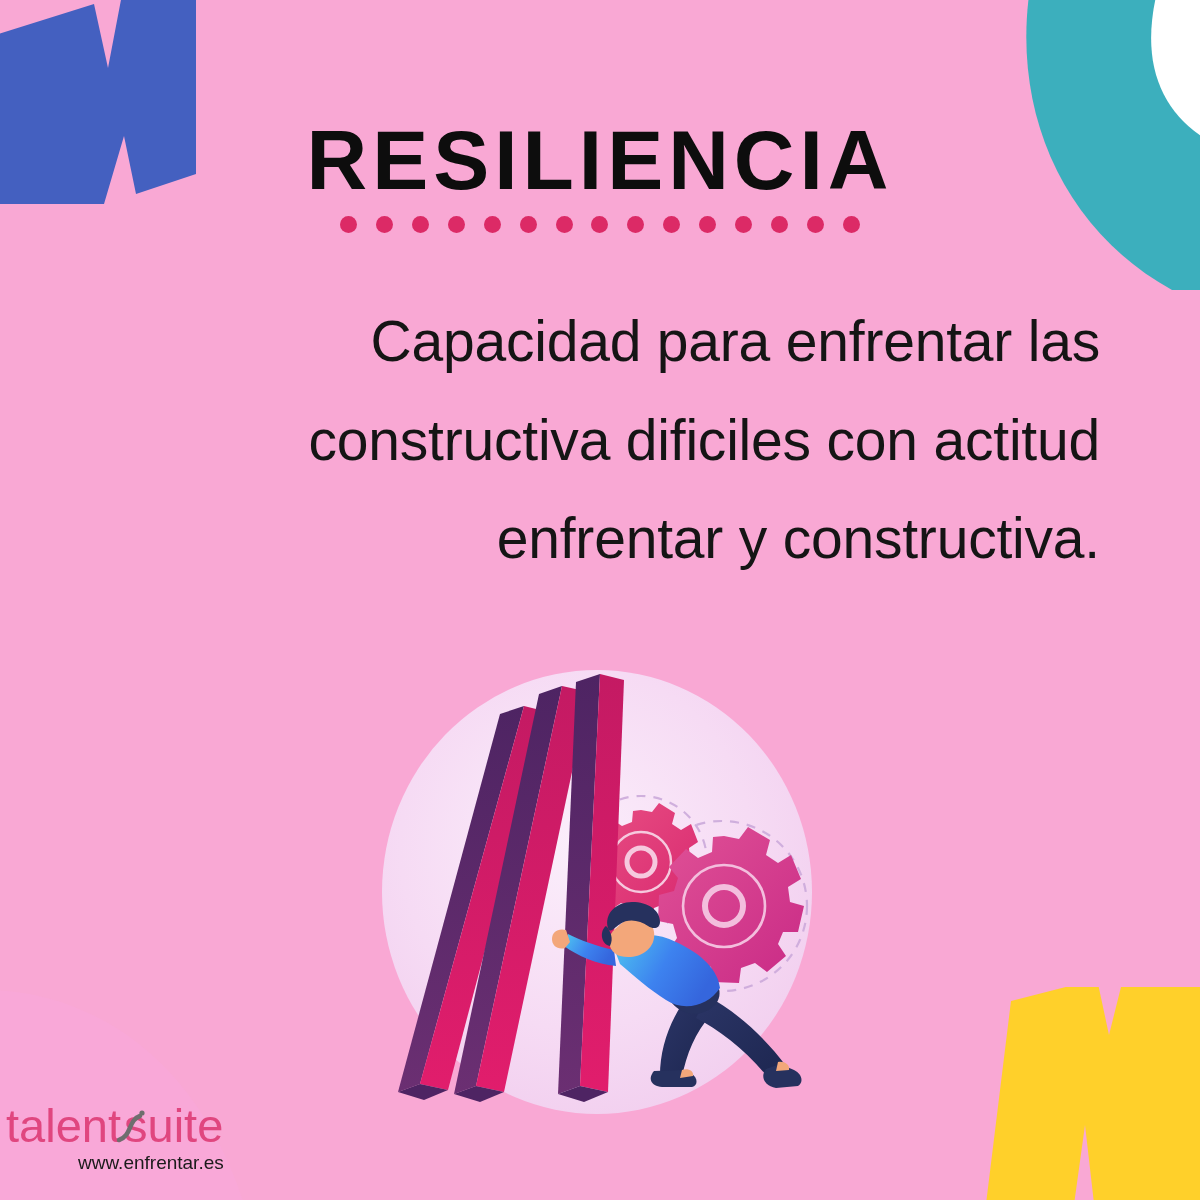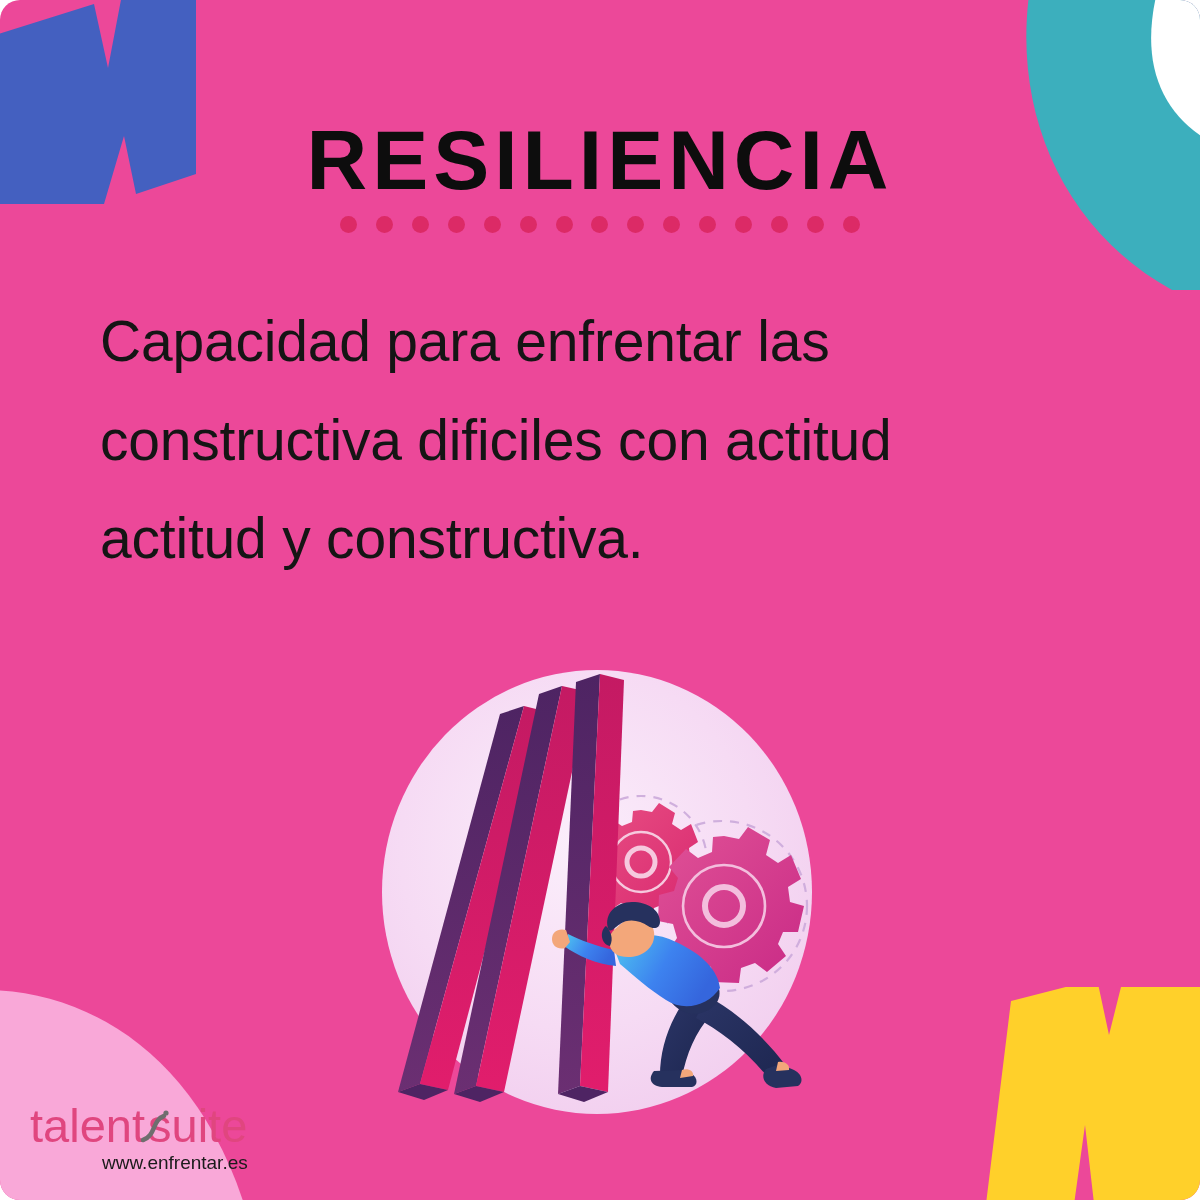--- a/index.html
+++ b/index.html
@@ -7,23 +7,22 @@
     padding: 0;
     background: #ffffff;
   }
   body {
     font-family: "Liberation Sans", sans-serif;
   }
   #poster {
     position: relative;
     width: 1200px;
     height: 1200px;
-    background: #ec4899;
+    background: #f9a8d4;
     overflow: hidden;
-    border-radius: 20px;
   }
 
   
   .corner-svg {
     position: absolute;
     pointer-events: none;
   }
   #shape-top-left   { left: -4px;  top: -4px;  width: 200px; height: 220px; }
   #shape-top-right  { right: 0px;  top: -2px;  width: 210px; height: 300px; }
   #shape-bottom-left{ left: -6px;  bottom: -2px; width: 270px; height: 230px; }
@@ -61,42 +60,42 @@
     background: #dc2a66;
     display: block;
   }
 
   
   #body-copy {
     position: absolute;
     left: 100px;
     top: 292px;
     width: 1000px;
-    text-align: left;
+    text-align: right;
     font-size: 57px;
     font-weight: 400;
     line-height: 1.73;
     color: #151515;
     letter-spacing: -0.2px;
   }
   #body-copy .copy-line { display: block; white-space: nowrap; }
 
   
   #illustration {
     position: absolute;
     left: 352px;
     top: 634px;
     width: 480px;
     height: 490px;
   }
 
   
   #logo-block {
     position: absolute;
-    left: 30px;
+    left: 6px;
     bottom: 18px;
     width: 260px;
     height: 80px;
   }
   #logo-wordmark {
     position: absolute;
     left: 0;
     top: 0;
     width: 245px;
     height: 52px;
@@ -150,21 +149,21 @@
       <span class="title-dot"></span>
       <span class="title-dot"></span>
       <span class="title-dot"></span>
       <span class="title-dot"></span>
     </div>
   </div>
 
   <div id="body-copy">
     <span class="copy-line">Capacidad para enfrentar las</span>
     <span class="copy-line">constructiva dificiles con actitud</span>
-    <span class="copy-line">actitud y constructiva.</span>
+    <span class="copy-line">enfrentar y constructiva.</span>
   </div>
 
   <svg id="illustration" viewBox="0 0 480 490">
     <defs>
       <radialGradient id="bgCircleGrad" cx="45%" cy="40%" r="68%">
         <stop offset="0%" stop-color="#fbeefb"></stop>
         <stop offset="60%" stop-color="#f6dbf4"></stop>
         <stop offset="100%" stop-color="#f1cdee"></stop>
       </radialGradient>
       <linearGradient id="dominoFace" x1="0" y1="0" x2="0" y2="1">

